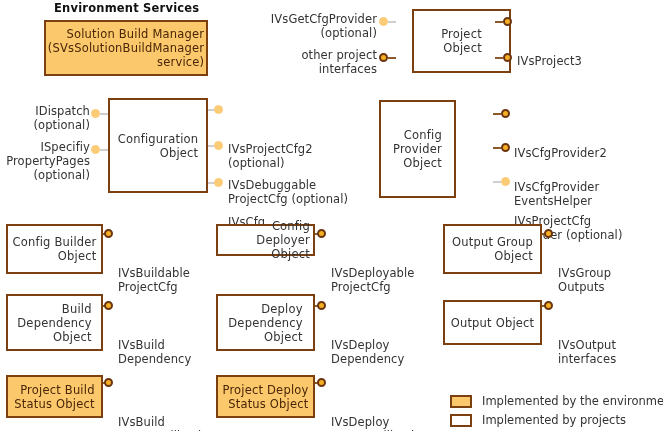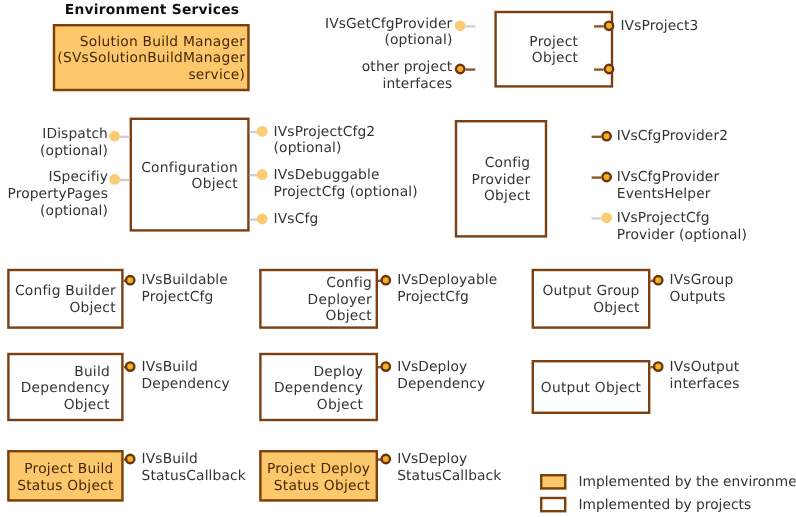--- a/index.html
+++ b/index.html
@@ -57,21 +57,21 @@
 
   
   .iface {
     position: absolute;
     font-size: 11.5px;
     line-height: 14px;
     color: #333333;
     letter-spacing: 0.1px;
     white-space: pre-line;
   }
-  .iface.right { text-align: left; }
+  .iface.right { text-align: left; margin-top: 40px; }
   .iface.left  { text-align: right; }
 
   
   .conn {
     position: absolute;
     height: 2px;
     background: #8B5A2B;
   }
   .conn.pale { background: #CFCFCF; }
   .knob {
@@ -195,21 +195,21 @@
 
   <div class="box" style="left:6px; top:224px; width:97px; height:50px;">
     <span class="box-label">Config Builder
 Object</span>
   </div>
   <div class="conn" style="left:103px; top:233px; width:7px;"></div>
   <div class="knob" style="left:104px; top:229px;"></div>
   <div class="iface right" style="left:118px; top:226px; width:110px;">IVsBuildable
 ProjectCfg</div>
 
-  <div class="box" style="left:216px; top:224px; width:99px; height:50px;">
+  <div class="box" style="left:216px; top:224px; width:99px; height:32px;">
     <span class="box-label">Config Deployer
 Object</span>
   </div>
   <div class="conn" style="left:315px; top:233px; width:7px;"></div>
   <div class="knob" style="left:317px; top:229px;"></div>
   <div class="iface right" style="left:331px; top:226px; width:118px;">IVsDeployable
 ProjectCfg</div>
 
   <div class="box" style="left:443px; top:224px; width:99px; height:50px;">
     <span class="box-label">Output Group

